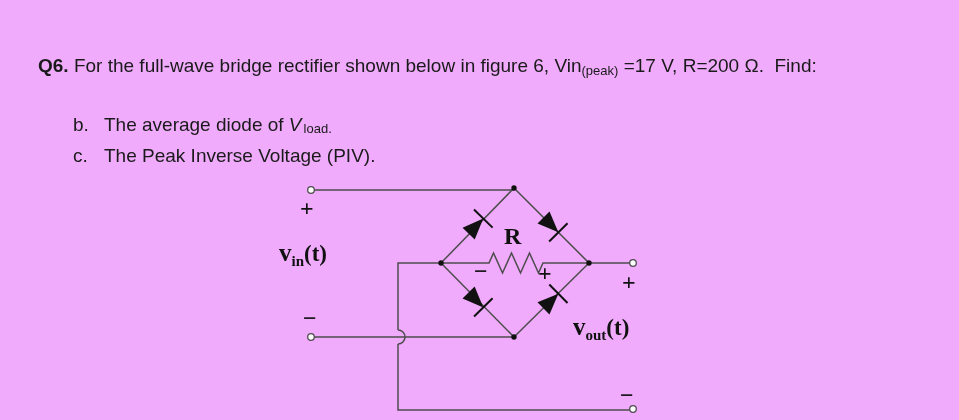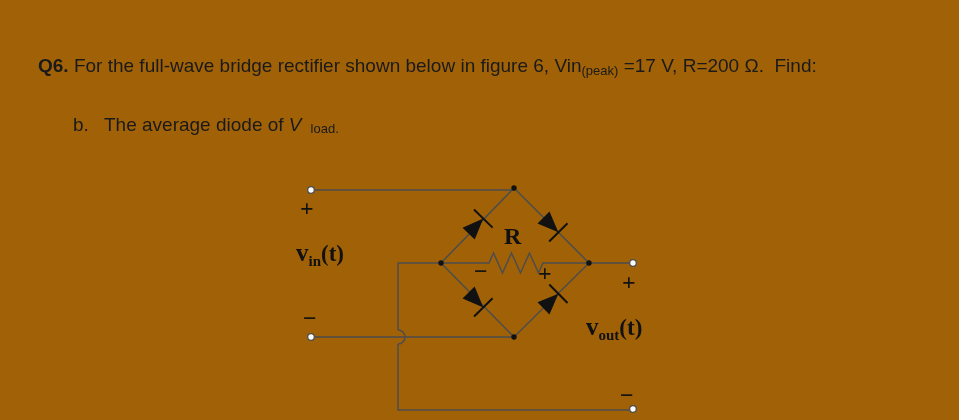--- a/index.html
+++ b/index.html
@@ -1,38 +1,38 @@
 <!DOCTYPE html>
 <html><head>
 <meta charset="utf-8">
 <style>
   html,body{margin:0;padding:0;background:#ffffff;}
   .page{
     position:relative;
     width:959px;height:420px;
-    background:#a16207;
+    background:#f0abfc;
     overflow:hidden;
     font-family:"Liberation Sans",sans-serif;
     color:#1a1a1a;
   }
   .line1{
     position:absolute;left:38px;top:54px;
     font-size:19px;line-height:1.3;
     white-space:pre-wrap;
   }
   .qbold{font-weight:700;}
   .subsc{font-size:13px;vertical-align:-3px;}
   .item{
     position:absolute;left:73px;
     font-size:19px;line-height:1.25;
     white-space:pre-wrap;
   }
   .item .marker{display:inline-block;width:31px;}
   .ital{font-style:italic;font-family:"Liberation Sans",sans-serif;}
-  .subsc2{font-size:13px;vertical-align:-2px;margin-left:9px;}
+  .subsc2{font-size:13px;vertical-align:-2px;margin-left:2px;}
   .circuit-svg{position:absolute;left:0;top:0;}
   .sign{
     position:absolute;
     font-family:"Liberation Serif",serif;
     font-weight:600;font-size:24px;line-height:1;color:#111;
   }
   .vlabel{
     position:absolute;
     font-family:"Liberation Serif",serif;
     font-weight:700;color:#111;line-height:1;
@@ -49,20 +49,21 @@
 </head>
 <body>
 
 <div class="page">
 
   <div class="line1"><span class="qbold">Q6.</span><span> For the full-wave bridge rectifier shown below in figure 6, Vin</span><span class="subsc">(peak)</span><span> =17 V, R=200 Ω.  Find:</span></div>
 
 
   <div class="item" style="top:113px"><span class="marker">b.</span><span>The average diode of </span><span class="ital">V</span><span class="subsc2">load.</span></div>
 
+  <div class="item" style="top:144px"><span class="marker">c.</span><span>The Peak Inverse Voltage (PIV).</span></div>
 
   <svg class="circuit-svg" width="959" height="420" viewBox="0 0 959 420">
     <g stroke="#4d4d4d" stroke-width="1.5" fill="none">
 
       <path d="M314,190 H514"></path>
 
       <path d="M514,188 L441,263"></path>
       <path d="M514,188 L589,263"></path>
       <path d="M441,263 L514,337"></path>
       <path d="M514,337 L589,263"></path>
@@ -108,24 +109,24 @@
       <circle cx="311" cy="190" r="3.3"></circle>
       <circle cx="311" cy="337" r="3.3"></circle>
       <circle cx="633" cy="263" r="3.3"></circle>
       <circle cx="633" cy="409" r="3.3"></circle>
     </g>
   </svg>
 
   <span class="sign" style="left:300px;top:196px">+</span>
   <span class="sign" style="left:303px;top:306px">−</span>
 
-  <div class="vlabel" style="left:296px;top:240px"><span class="v">v</span><span class="vsub">in</span><span class="vt">(t)</span></div>
+  <div class="vlabel" style="left:279px;top:240px"><span class="v">v</span><span class="vsub">in</span><span class="vt">(t)</span></div>
 
   <span class="rlabel">R</span>
   <span class="sign" style="left:474px;top:259px">−</span>
   <span class="sign" style="left:538px;top:261px">+</span>
 
   <span class="sign" style="left:622px;top:270px">+</span>
   <span class="sign" style="left:620px;top:383px">−</span>
 
-  <div class="vlabel" style="left:586px;top:314px"><span class="v">v</span><span class="vsub">out</span><span class="vt">(t)</span></div>
+  <div class="vlabel" style="left:573px;top:314px"><span class="v">v</span><span class="vsub">out</span><span class="vt">(t)</span></div>
 
 </div>
 
 </body></html>

